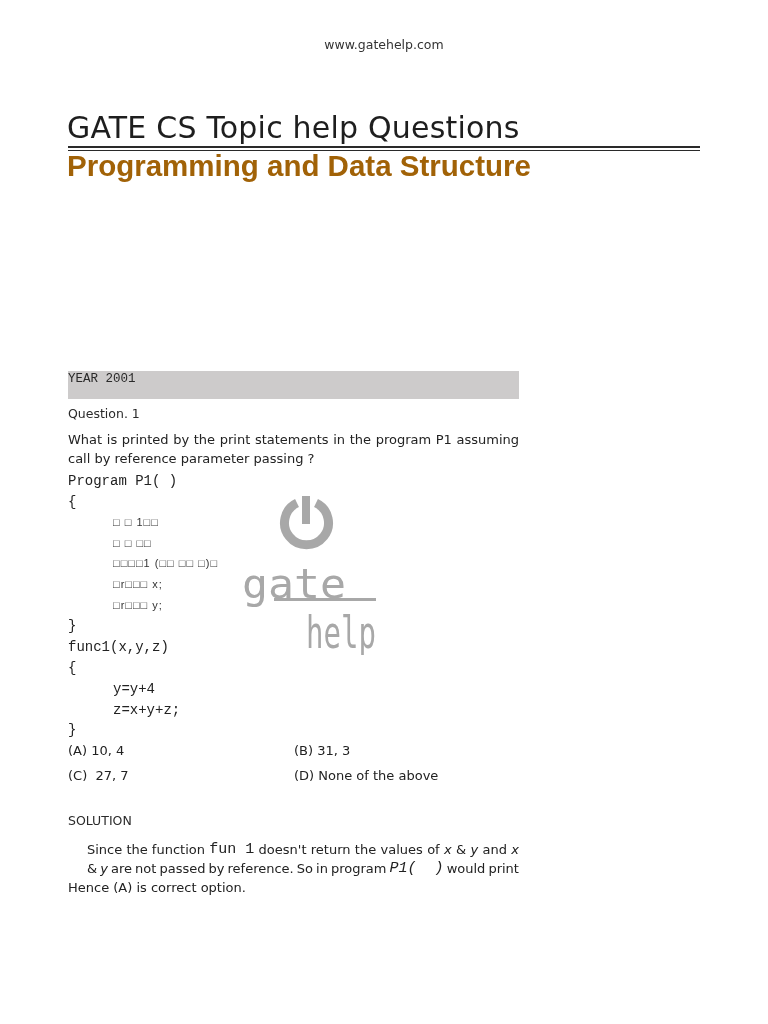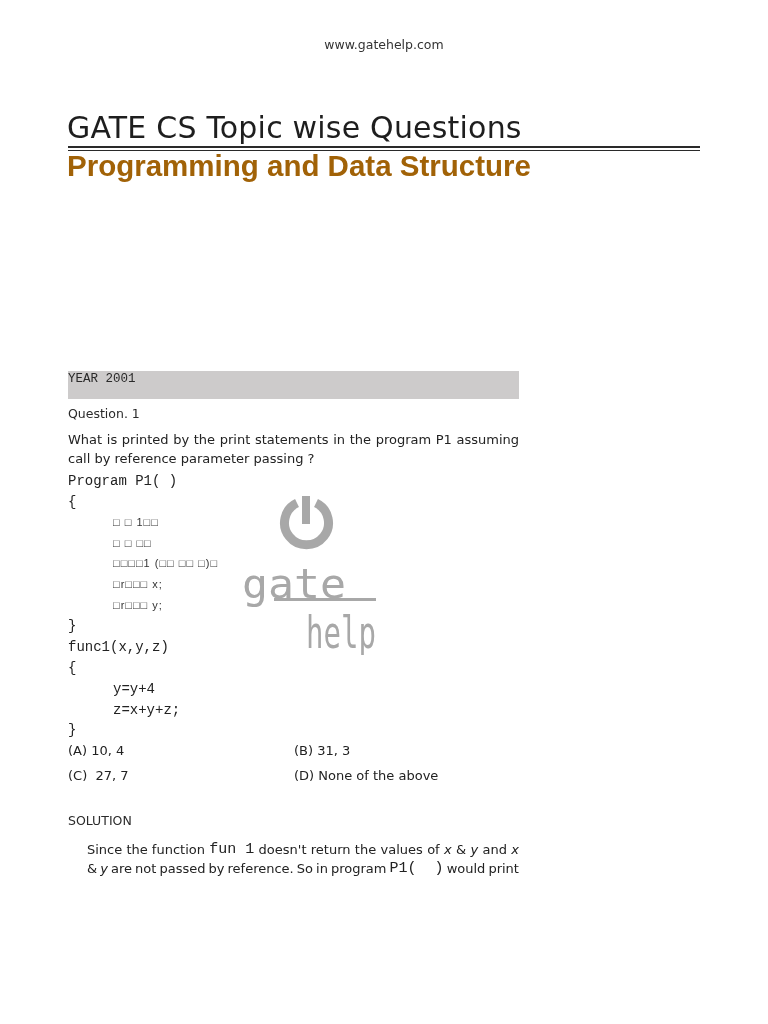--- a/index.html
+++ b/index.html
@@ -159,21 +159,21 @@
       font-family: "Liberation Mono", monospace;
       font-size: 15px;
     }
     .it { font-style: italic; }
   </style>
 </head>
 <body>
 
 <div class="site-url">www.gatehelp.com</div>
 
-<div class="doc-title">GATE CS Topic wise Questions</div>
+<div class="doc-title">GATE CS Topic help Questions</div>
 <div class="title-rule">
   <div class="thick"></div>
   <div class="thin"></div>
 </div>
 <div class="doc-subtitle">Programming and Data Structure</div>
 
 <div class="year-bar">
   <span>YEAR 2001</span>
 </div>
 
@@ -241,17 +241,18 @@
     <span>&amp;</span>
     <span class="it">y</span>
     <span>are</span>
     <span>not</span>
     <span>passed</span>
     <span>by</span>
     <span>reference.</span>
     <span>So</span>
     <span>in</span>
     <span>program</span>
-    <span class="mono" style="white-space:pre;">P1(  )</span>
+    <span class="mono" style="white-space:pre;font-style:italic;">P1(  )</span>
     <span>would</span>
     <span>print</span>
   </span>
+  <span class="sol-line">Hence (A) is correct option.</span>
 </div>
 
 </body></html>

